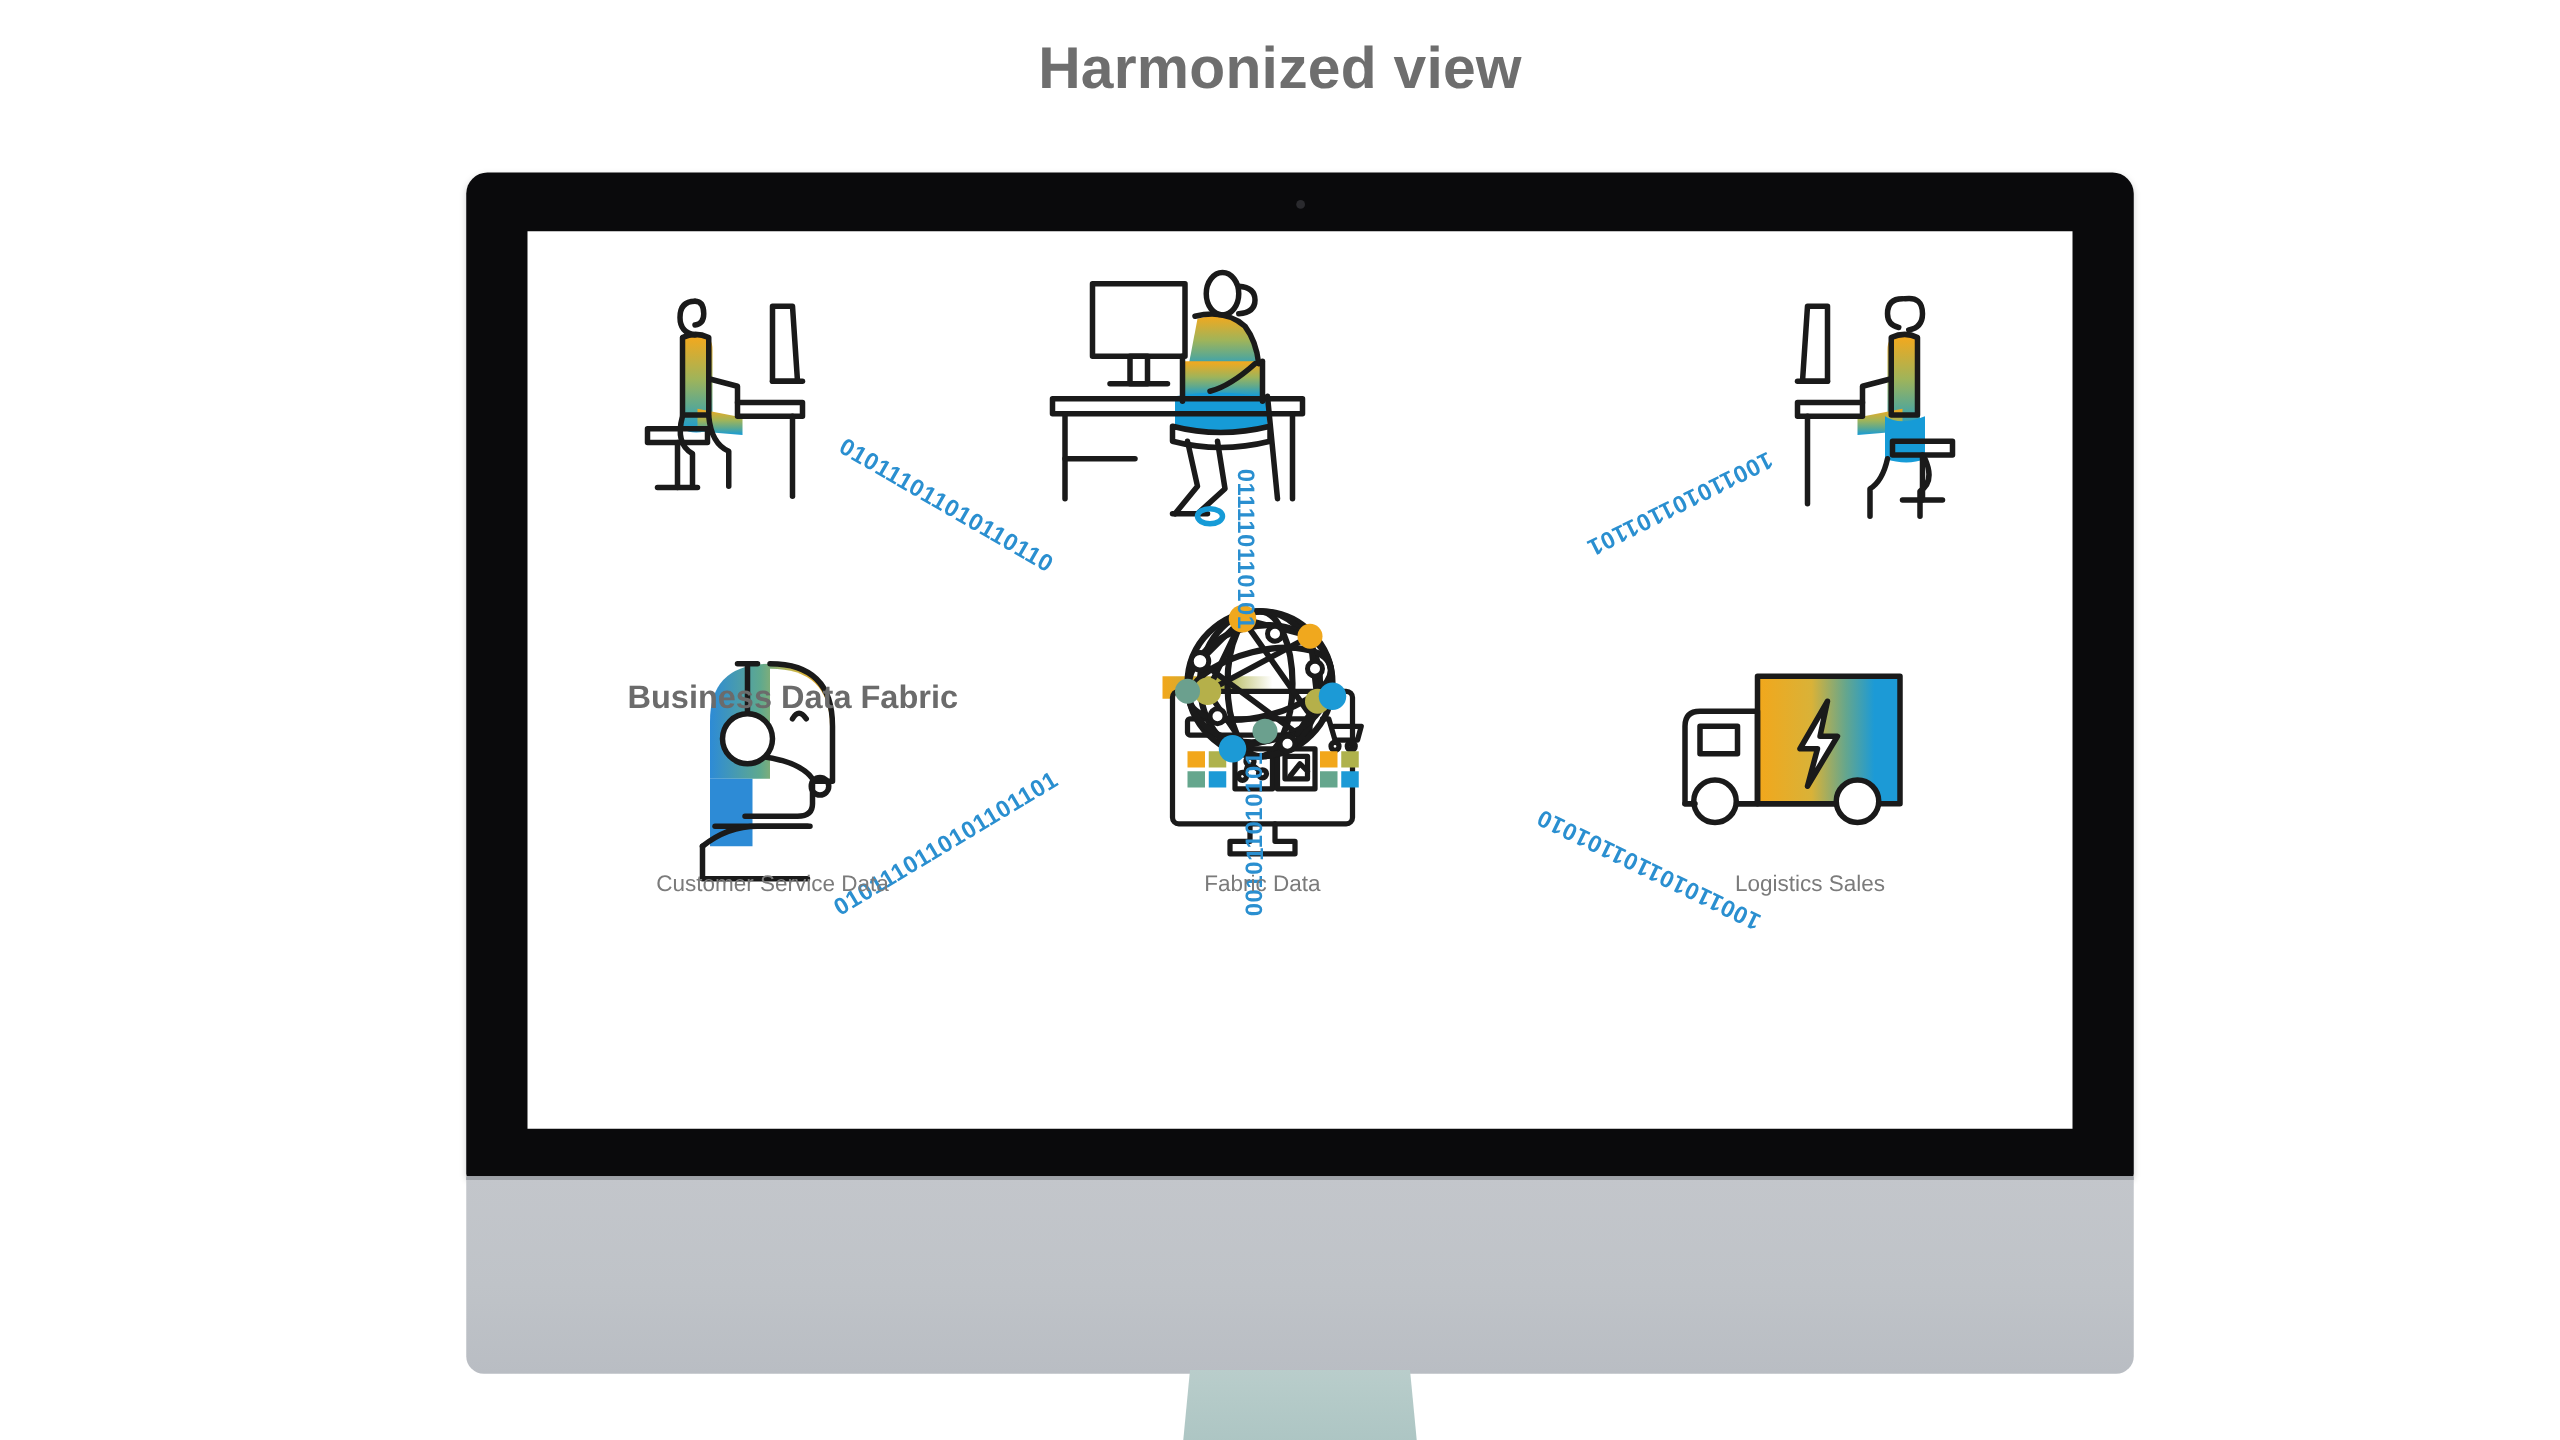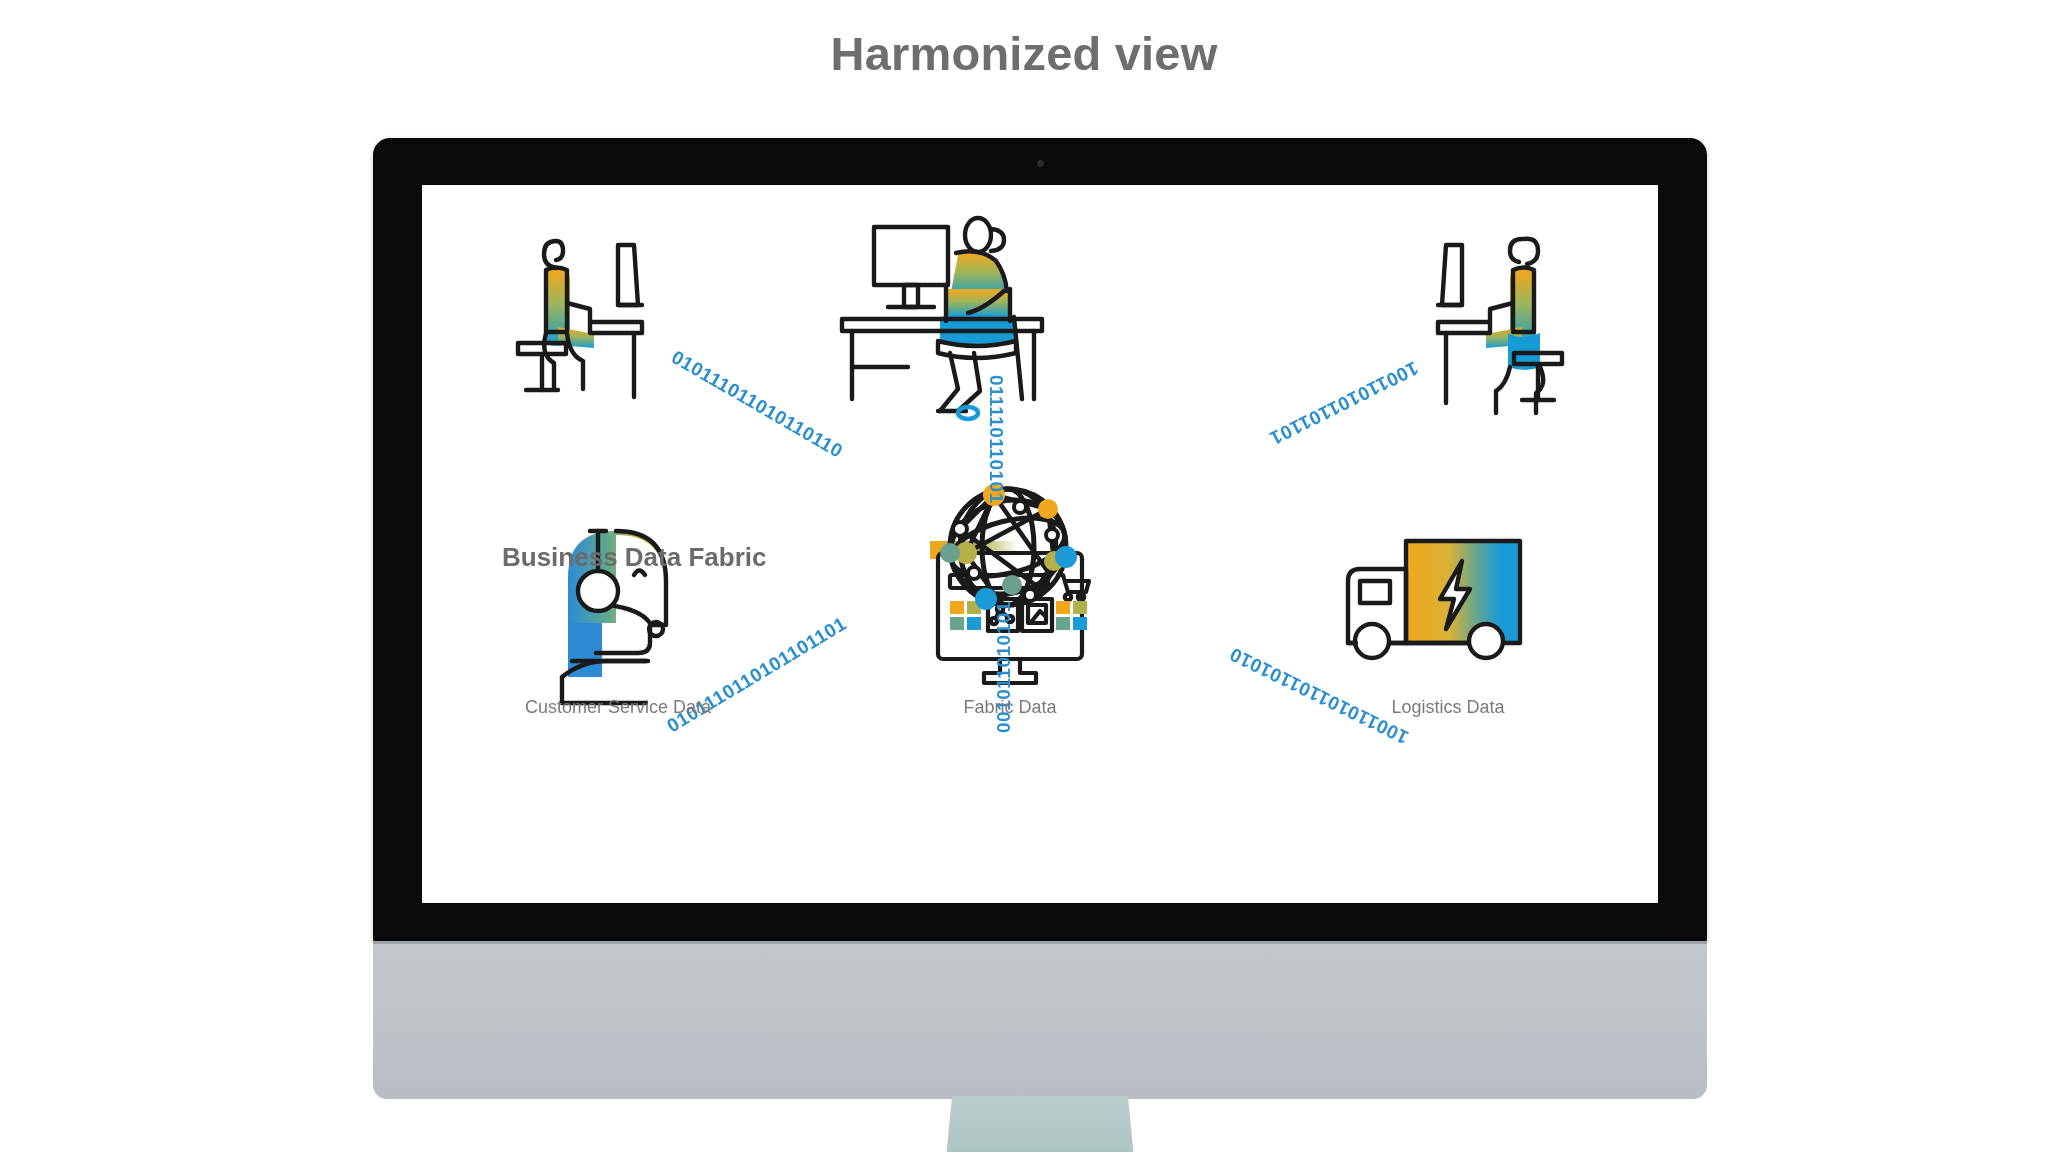--- a/index.html
+++ b/index.html
@@ -386,21 +386,21 @@
         </g>
 
       </svg>
 
       <div class="fabric-label" style="left:80px; top:357px;">Business Data Fabric</div>
 
       <div class="node-label" style="left:196px; top:512px;">Customer Service Data</div>
 
       <div class="node-label" style="left:588px; top:512px;">Fabric Data</div>
 
-      <div class="node-label" style="left:1026px; top:512px;">Logistics  Data</div>
+      <div class="node-label" style="left:1026px; top:512px;">Logistics  Sales</div>
 
     </div>
   </div>
 
   <div id="monitor-chin"></div>
   <div id="monitor-chin-hi"></div>
   <div id="monitor-neck"></div>
 
 </div>
 

